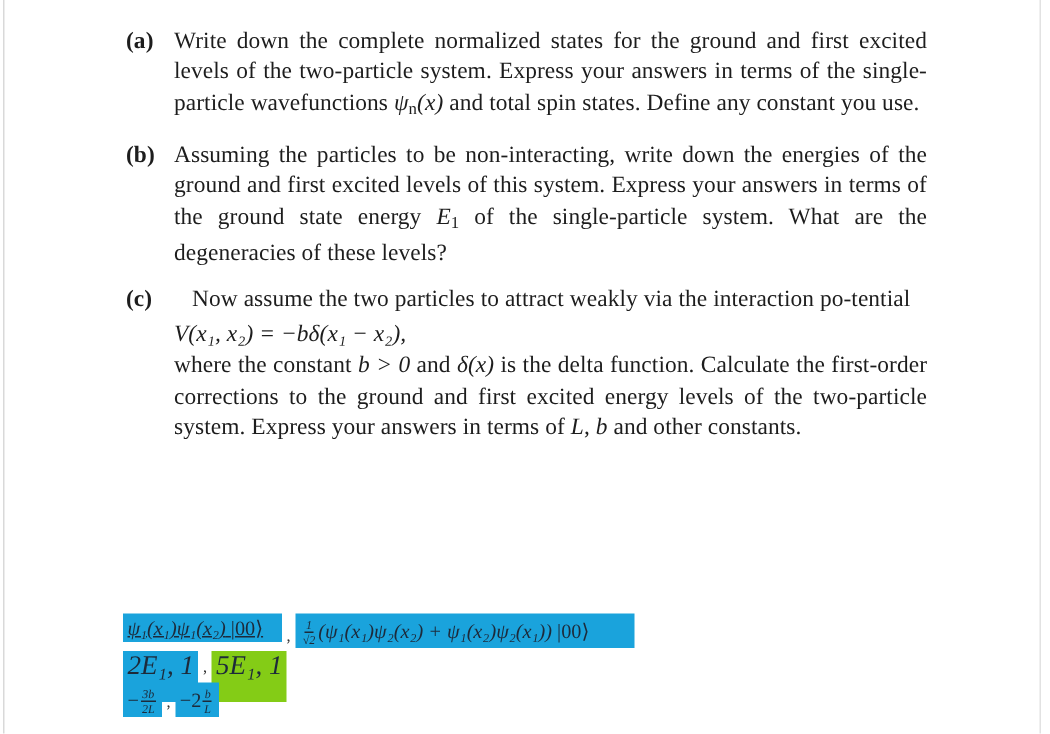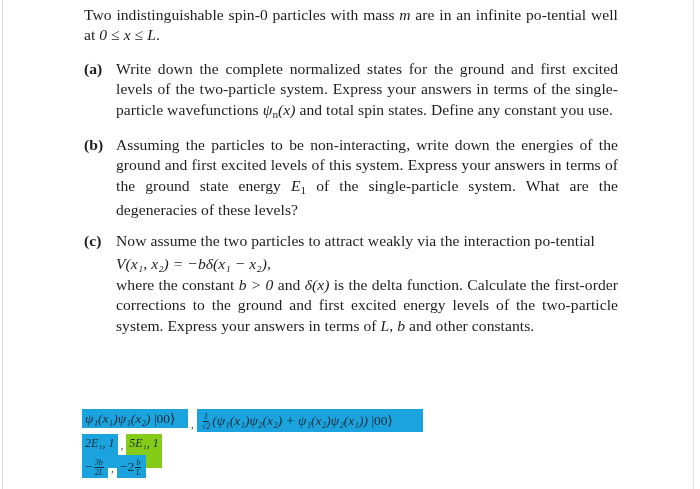--- a/index.html
+++ b/index.html
@@ -88,24 +88,24 @@
     }
     .ans-box .up { font-style: normal; }
     .ans-sep {
       font-size: 11px;
       padding: 0 3px;
       line-height: 19px;
       color: #333;
       align-self: flex-end;
     }
     .row1 { height: 25px; }
-    .row1 .ans-box.b1 { width: 100px; height: 19px; }
+    .row1 .ans-box.b1 { width: 100px; height: 19px; text-decoration: underline; }
     .row1 .ans-box.b2 { width: 220px; height: 23px; line-height: 23px; }
     .row2 { margin-top: 0px; height: 21px; }
-    .row2 .ans-box { height: 34px; line-height: 18px; font-size: 12px; font-style: italic; }
+    .row2 .ans-box { height: 34px; line-height: 18px; font-size: 18px; font-style: italic; }
     .row3 .ans-box { height: 23px; line-height: 23px; }
     .frac {
       display: inline-flex;
       flex-direction: column;
       align-items: center;
       vertical-align: middle;
       font-size: 8px;
       line-height: 9px;
       margin: 0 1px;
     }
@@ -114,35 +114,34 @@
     .ket { font-style: normal; }
   </style>
 </head>
 <body>
 
 <div class="edge-left"></div>
 <div class="edge-right"></div>
 
 <div class="page">
 
-  <p class="intro"><span>Two indistinguishable spin-0 particles with mass </span><span class="m">m</span><span> are in an infinite po-tential well at </span><span class="m">0 ≤ x ≤ L</span><span>.</span></p>
 
   <div class="item item-a">
     <span class="label">(a)</span>
     <span>Write down the complete normalized states for the ground and first excited levels of the two-particle system. Express your answers in terms of the single-particle wavefunctions </span><span class="m"><span>ψ</span><span class="sub">n</span><span>(x)</span></span><span> and total spin states. Define any constant you use.</span>
   </div>
 
   <div class="item item-b">
     <span class="label">(b)</span>
     <span>Assuming the particles to be non-interacting, write down the energies of the ground and first excited levels of this system. Express your answers in terms of the ground state energy </span><span class="m"><span>E</span><span class="sub">1</span></span><span> of the single-particle system. What are the degeneracies of these levels?</span>
   </div>
 
   <div class="item item-c">
     <span class="label">(c)</span>
-    <div style="text-align:justify;text-align-last:left;">Now assume the two particles to attract weakly via the interaction po-tential</div>
+    <div style="text-align:justify;text-align-last:left;margin-left:12px;">Now assume the two particles to attract weakly via the interaction po-tential</div>
     <div class="equation">
       <span class="m">V(x₁, x₂)</span>
       <span class="m">= −bδ(x₁ − x₂),</span>
     </div>
     <div style="text-align:justify;"><span>where the constant </span><span class="m">b &gt; 0</span><span> and </span><span class="m">δ(x)</span><span> is the delta function. Calculate the first-order corrections to the ground and first excited energy levels of the two-particle system. Express your answers in terms of </span><span class="m">L</span><span>, </span><span class="m">b</span><span> and other constants.</span></div>
   </div>
 
 </div>
 
 <div class="answers">

